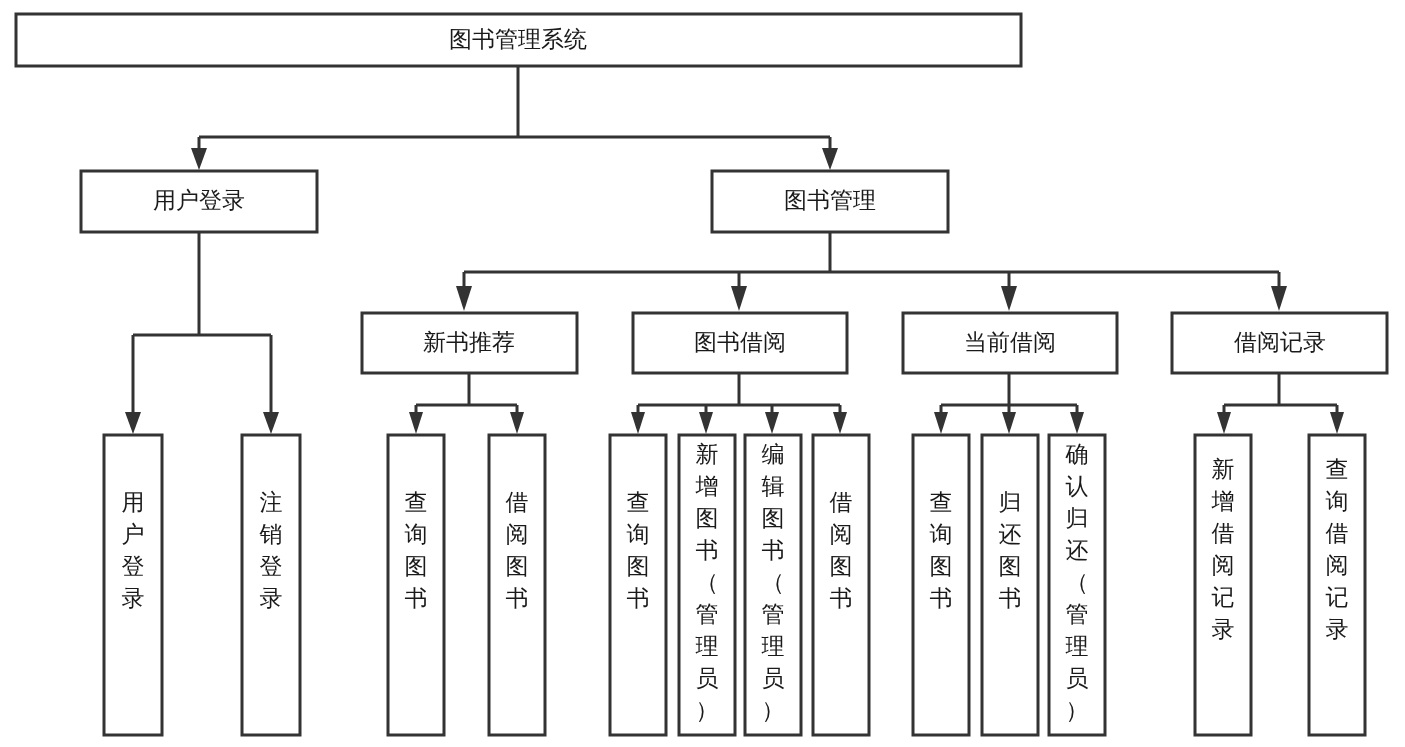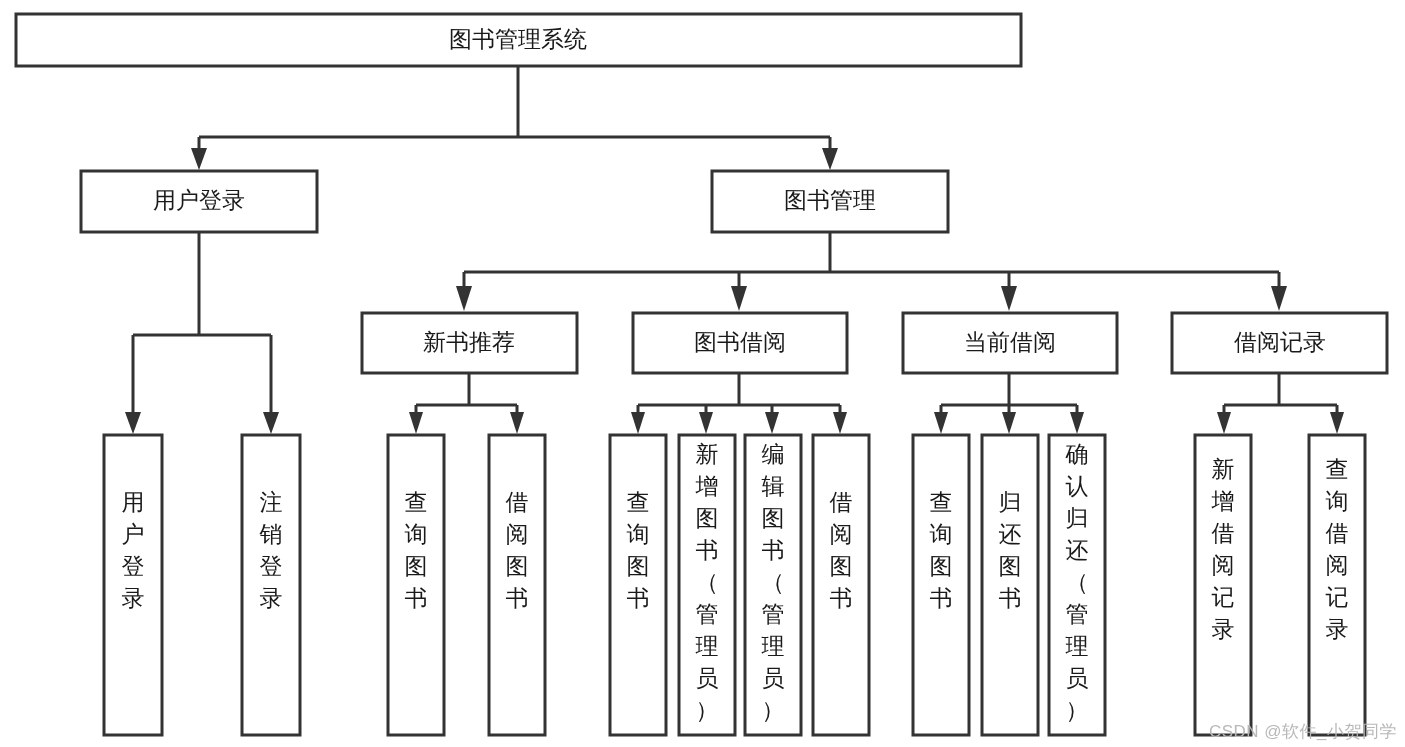--- a/index.html
+++ b/index.html
@@ -215,15 +215,14 @@
     <rect class="node-rect" x="1195" y="435" width="56" height="300"></rect>
     <text class="node-label-v" x="1223" y="477"><tspan x="1223" y="477">新</tspan><tspan x="1223" y="509">增</tspan><tspan x="1223" y="541">借</tspan><tspan x="1223" y="573">阅</tspan><tspan x="1223" y="605">记</tspan><tspan x="1223" y="637">录</tspan></text>
   </g>
   <g>
     <rect class="node-rect" x="1309" y="435" width="56" height="300"></rect>
     <text class="node-label-v" x="1337" y="477"><tspan x="1337" y="477">查</tspan><tspan x="1337" y="509">询</tspan><tspan x="1337" y="541">借</tspan><tspan x="1337" y="573">阅</tspan><tspan x="1337" y="605">记</tspan><tspan x="1337" y="637">录</tspan></text>
   </g>
 
 </svg>
 
-<div class="watermark">CSDN @软件_小贺同学</div>
 
 </div>
 
 </body></html>

